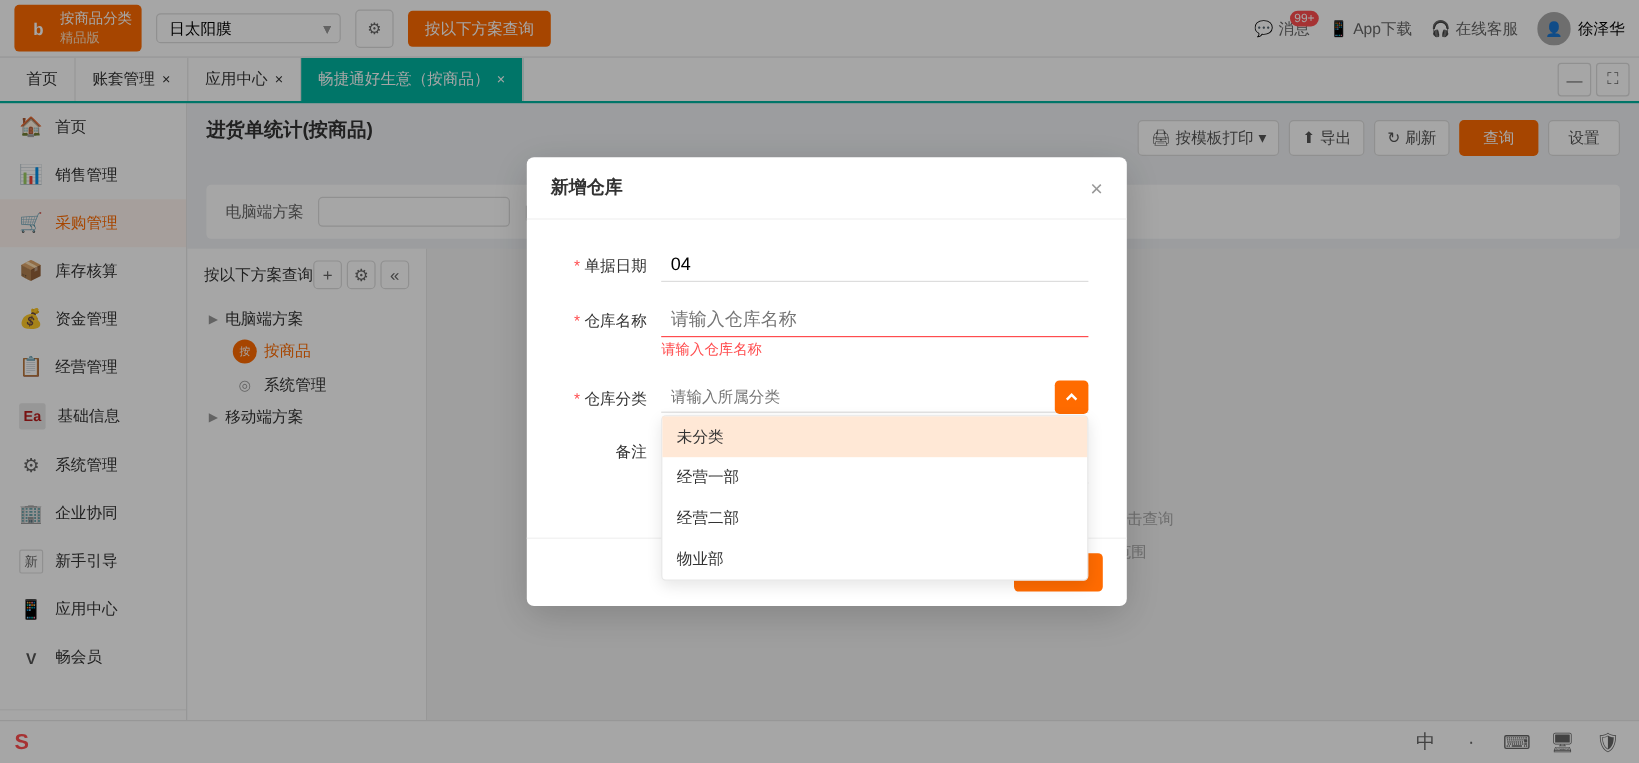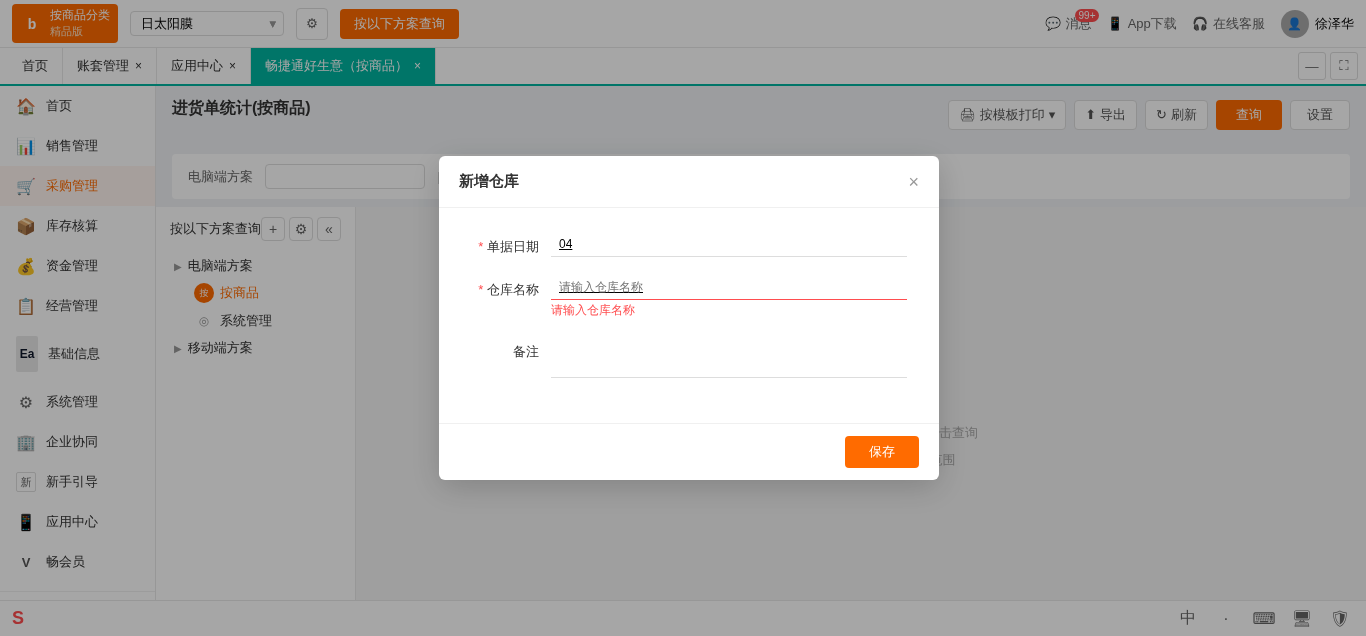--- a/index.html
+++ b/index.html
@@ -116,21 +116,21 @@
     }
     .dialog-title { font-size: 15px; font-weight: 600; color: #333; }
     .dialog-close { background: none; border: none; cursor: pointer; color: #999; font-size: 18px; line-height: 1; }
     .dialog-body { padding: 24px 32px; }
     .form-row { display: flex; align-items: flex-start; margin-bottom: 18px; }
     .form-label { width: 80px; color: #333; font-size: 13px; padding-top: 6px; flex-shrink: 0; text-align: right; padding-right: 12px; }
     .required::before { content: '* '; color: #ff4d4f; }
     .form-control { flex: 1; position: relative; }
     .form-input {
       width: 100%; border: none; border-bottom: 1px solid #ddd;
-      padding: 5px 8px; font-size: 12px; outline: none; background: transparent; text-decoration: underline;
+      padding: 5px 8px; font-size: 15px; outline: none; background: transparent;
     }
     .form-input.error { border-bottom: 1px solid #ff4d4f; }
     .error-msg { color: #ff4d4f; font-size: 12px; margin-top: 2px; }
     .form-input-dropdown {
       width: 100%; border: none; border-bottom: 1px solid #ddd;
       padding: 5px 32px 5px 8px; font-size: 13px; outline: none; background: transparent;
     }
     .dropdown-arrow-btn {
       position: absolute; right: 0; top: 50%; transform: translateY(-50%);
       background: #ff6b00; border: none; border-radius: 4px; width: 28px; height: 28px;
@@ -259,21 +259,21 @@
     </div>
     <div class="sidebar-item">
       <div class="sidebar-icon">💰</div>
       <span>资金管理</span>
     </div>
     <div class="sidebar-item">
       <div class="sidebar-icon">📋</div>
       <span>经营管理</span>
     </div>
     <div class="sidebar-item">
-      <div class="sidebar-icon" style="font-size:12px;font-weight:bold;color:#0f172a;background:#e8e8e8;border-radius:2px;width:22px;height:36px;">Ea</div>
+      <div class="sidebar-icon" style="font-size:12px;font-weight:bold;color:#b91c1c;background:#e8e8e8;border-radius:2px;width:22px;height:22px;">Ea</div>
       <span>基础信息</span>
     </div>
     <div class="sidebar-item">
       <div class="sidebar-icon">⚙</div>
       <span>系统管理</span>
     </div>
     <div class="sidebar-item">
       <div class="sidebar-icon">🏢</div>
       <span>企业协同</span>
     </div>
@@ -394,20 +394,38 @@
       </div>
 
       <div class="form-row">
         <div class="form-label required">仓库名称</div>
         <div class="form-control">
           <input class="form-input error" type="text" placeholder="请输入仓库名称" style="">
           <div class="error-msg">请输入仓库名称</div>
         </div>
       </div>
 
+      <div class="form-row">
+        <div class="form-label required">仓库分类</div>
+        <div class="form-control" style="position:relative;">
+          <input class="form-input-dropdown" type="text" placeholder="请输入所属分类" style="">
+          <button class="dropdown-arrow-btn">
+            <svg width="12" height="12" viewBox="0 0 12 12" fill="white">
+              <path d="M2 8l4-4 4 4" stroke="white" stroke-width="2" fill="none"></path>
+            </svg>
+          </button>
+          
+          <div class="dropdown-list">
+            <div class="dropdown-item selected">未分类</div>
+            <div class="dropdown-item">经营一部</div>
+            <div class="dropdown-item">经营二部</div>
+            <div class="dropdown-item">物业部</div>
+          </div>
+        </div>
+      </div>
 
       <div class="form-row">
         <div class="form-label">备注</div>
         <div class="form-control">
           <textarea class="form-textarea" style=""></textarea>
         </div>
       </div>
     </div>
 
     <div class="dialog-footer">

